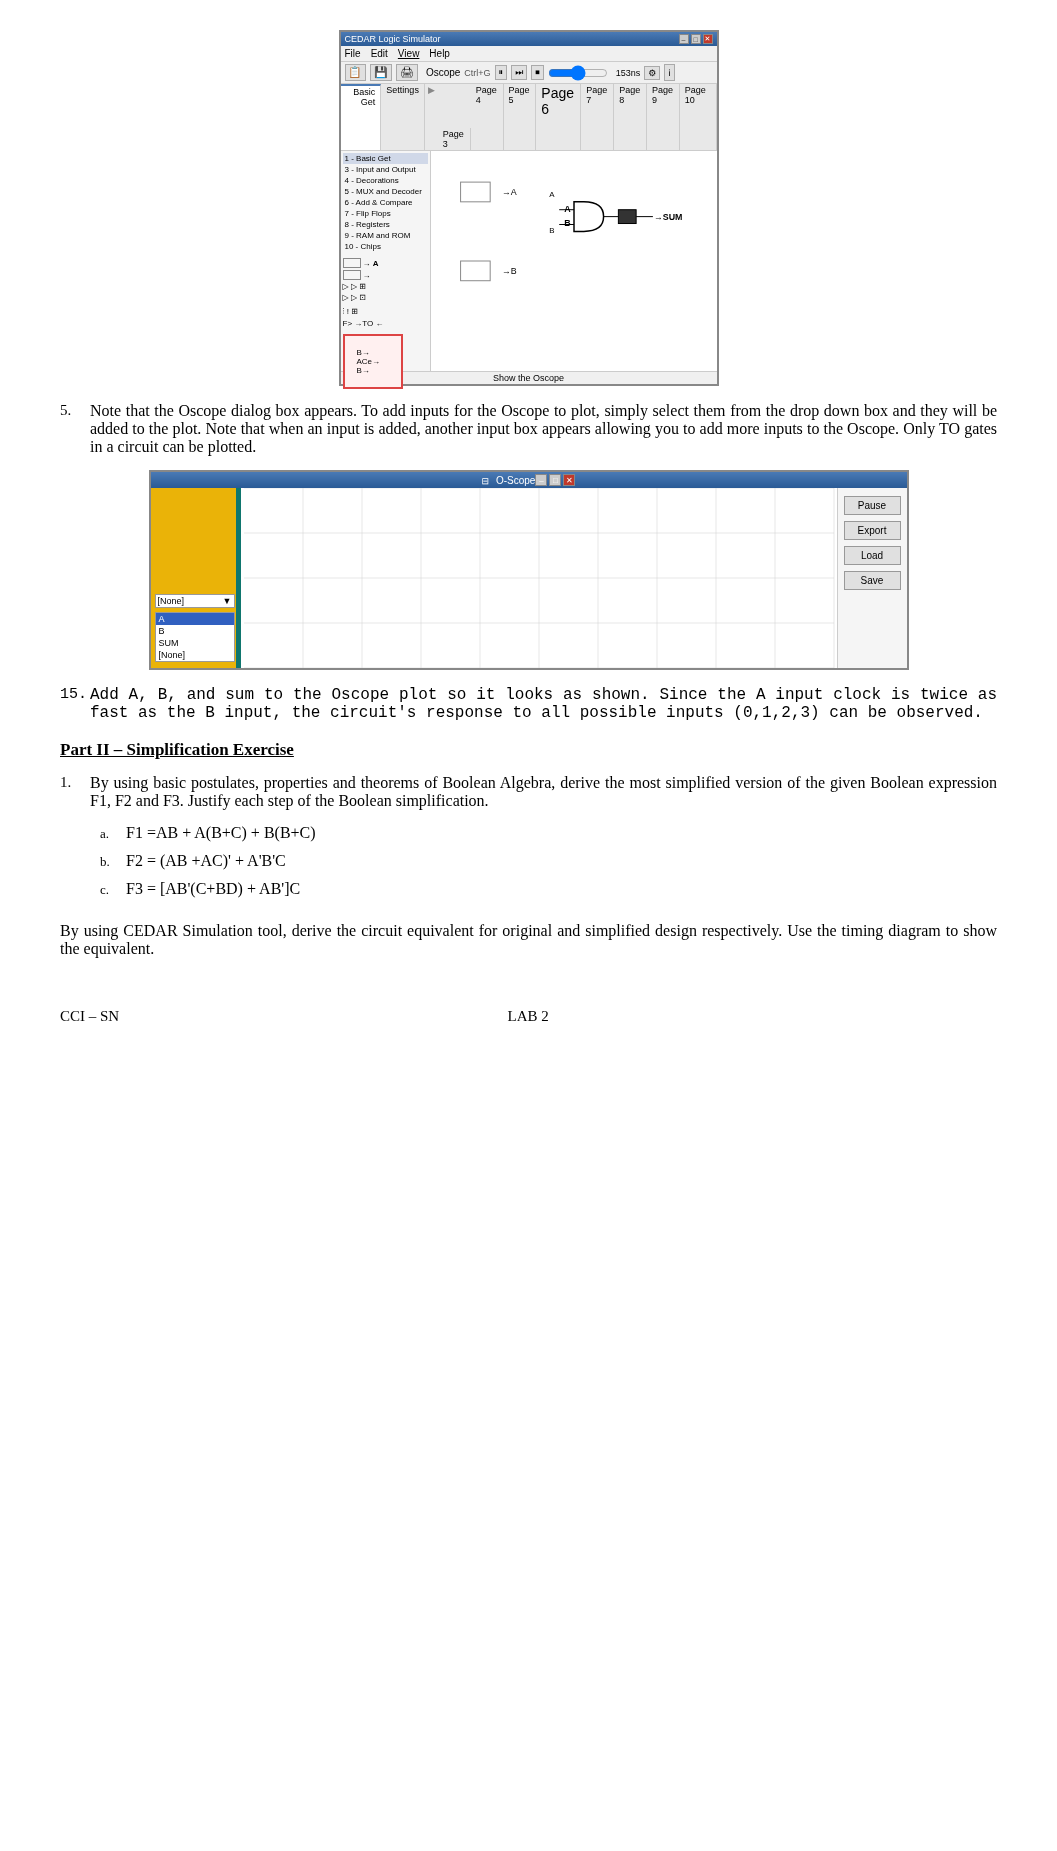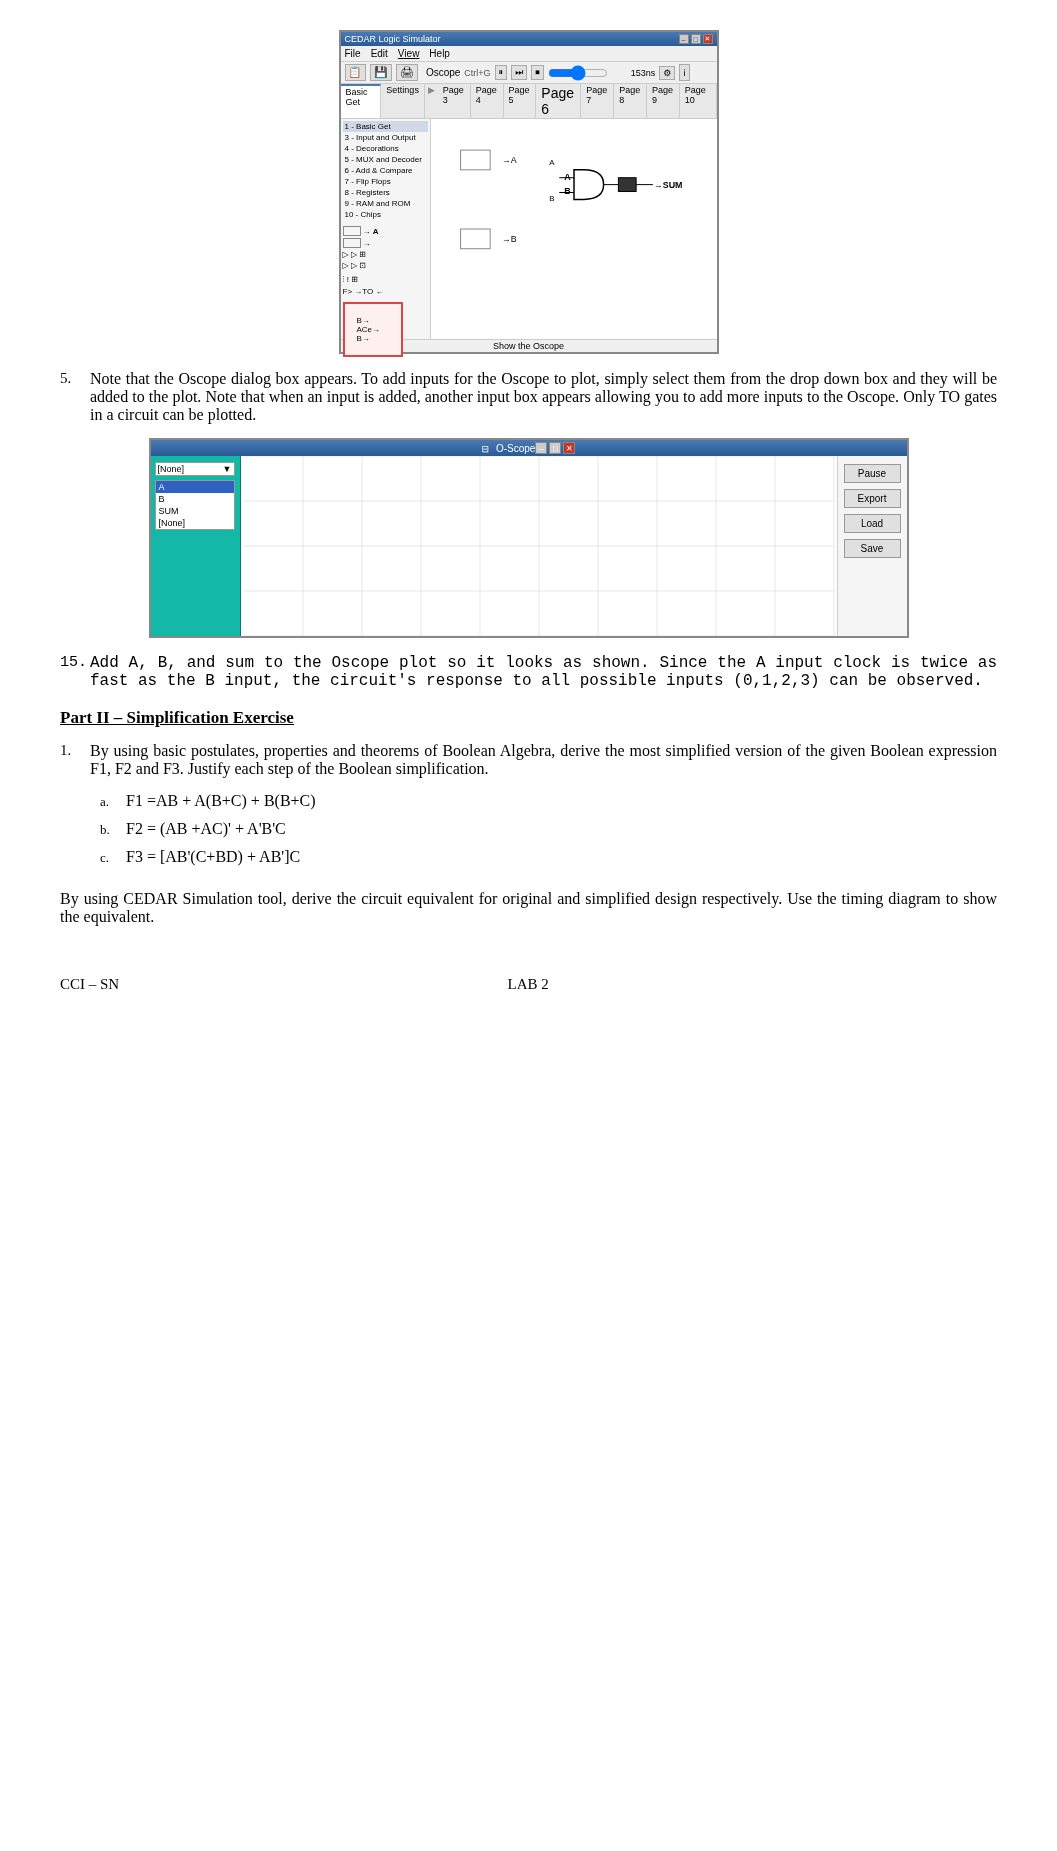--- a/index.html
+++ b/index.html
@@ -135,27 +135,28 @@
       align-items: center;
       font-size: 10px;
     }
     .oscope-body {
       display: flex;
       height: 180px;
       background: white;
     }
     .oscope-controls {
       width: 90px;
-      border-right: 1px solid #0f766e;
-      background: #14b8a6;
+      border-right: 5px solid #0f766e;
+      background: #eab308;
       display: flex;
       flex-direction: column;
       align-items: flex-start;
       padding: 6px 4px;
       gap: 4px;
+      justify-content: flex-end;
     }
     .oscope-dropdown {
       width: 80px;
       border: 1px solid #999;
       background: white;
       padding: 1px 2px;
       font-size: 9px;
       display: flex;
       justify-content: space-between;
       align-items: center;
@@ -254,29 +255,29 @@
   <div class="cedar-toolbar">
     <div class="cedar-toolbar-btn" style="font-size:11px;">📋</div>
     <div class="cedar-toolbar-btn" style="font-size:11px;">💾</div>
     <div class="cedar-toolbar-btn" style="font-size:11px;">🖨</div>
     <span style="font-size:10px;margin-left:4px;">Oscope</span>
     <span style="font-size:9px;color:#555;">Ctrl+G</span>
     <div class="cedar-toolbar-btn" style="font-size:9px;">⏸</div>
     <div class="cedar-toolbar-btn" style="font-size:9px;">⏭</div>
     <div class="cedar-toolbar-btn" style="font-size:9px;">⏹</div>
     <input type="range" style="width: 60px; height: 8px;" value="50">
-    <span style="font-size:9px;margin-left:19px;">153ns</span>
+    <span style="font-size:9px;margin-left:4px;">153ns</span>
     <div class="cedar-toolbar-btn" style="font-size:9px;">⚙</div>
     <div class="cedar-toolbar-btn" style="font-size:9px;">ℹ</div>
   </div>
   <div class="cedar-tabs">
-    <div class="cedar-tab active" style="font-size:9px;">Basic Get</div>
+    <div class="cedar-tab active" style="font-size:9px;text-align:right;">Basic Get</div>
     <div class="cedar-tab" style="font-size:9px;">Settings</div>
     <span style="font-size:9px;padding:1px 3px;color:#888;">▶</span>
-    <div class="cedar-tab" style="font-size:9px;">Page 3</div>
+    <div class="cedar-tab" style="font-size:9px;margin-top:44px;">Page 3</div>
     <div class="cedar-tab" style="font-size:9px;">Page 4</div>
     <div class="cedar-tab" style="font-size:9px;">Page 5</div>
     <div class="cedar-tab" style="font-size:14px;">Page 6</div>
     <div class="cedar-tab" style="font-size:9px;">Page 7</div>
     <div class="cedar-tab" style="font-size:9px;">Page 8</div>
     <div class="cedar-tab" style="font-size:9px;">Page 9</div>
     <div class="cedar-tab" style="font-size:9px;">Page 10</div>
   </div>
   <div class="cedar-body">
     <div class="cedar-sidebar">

